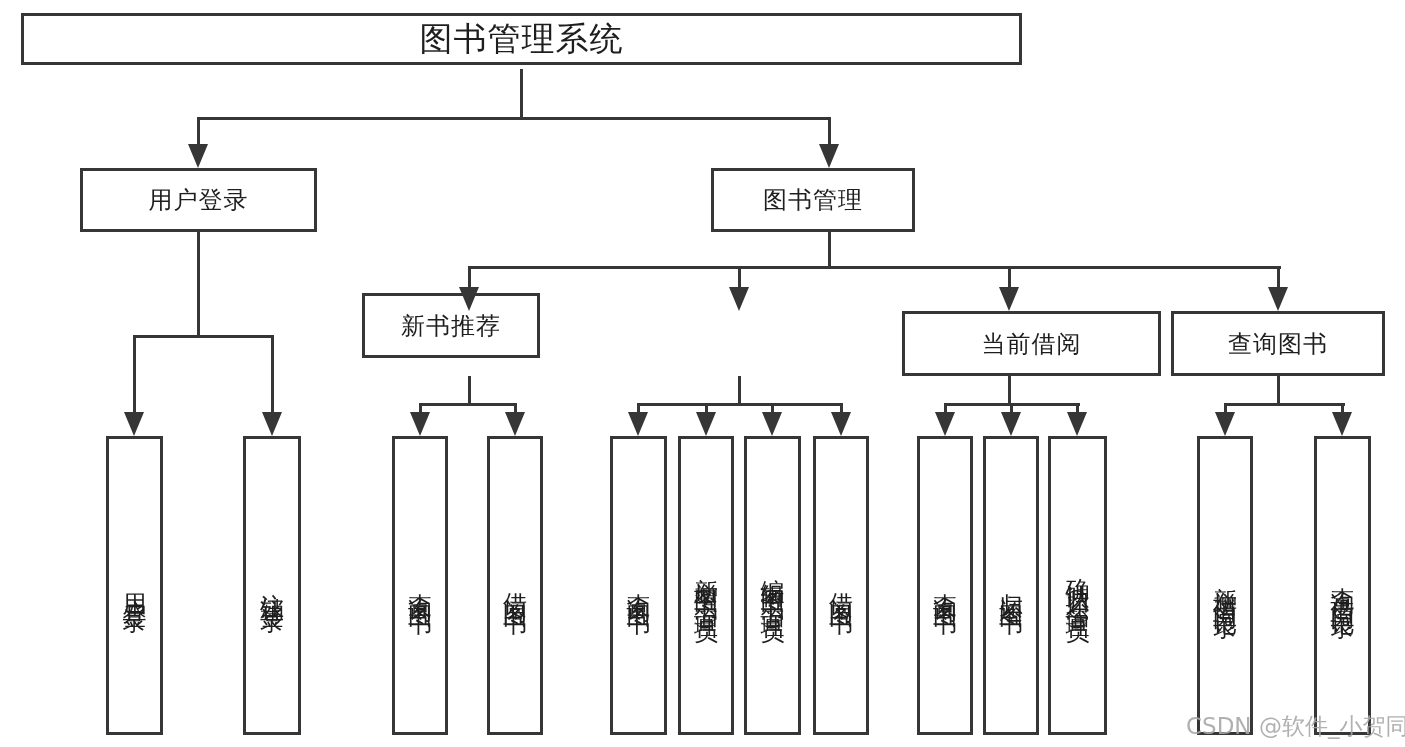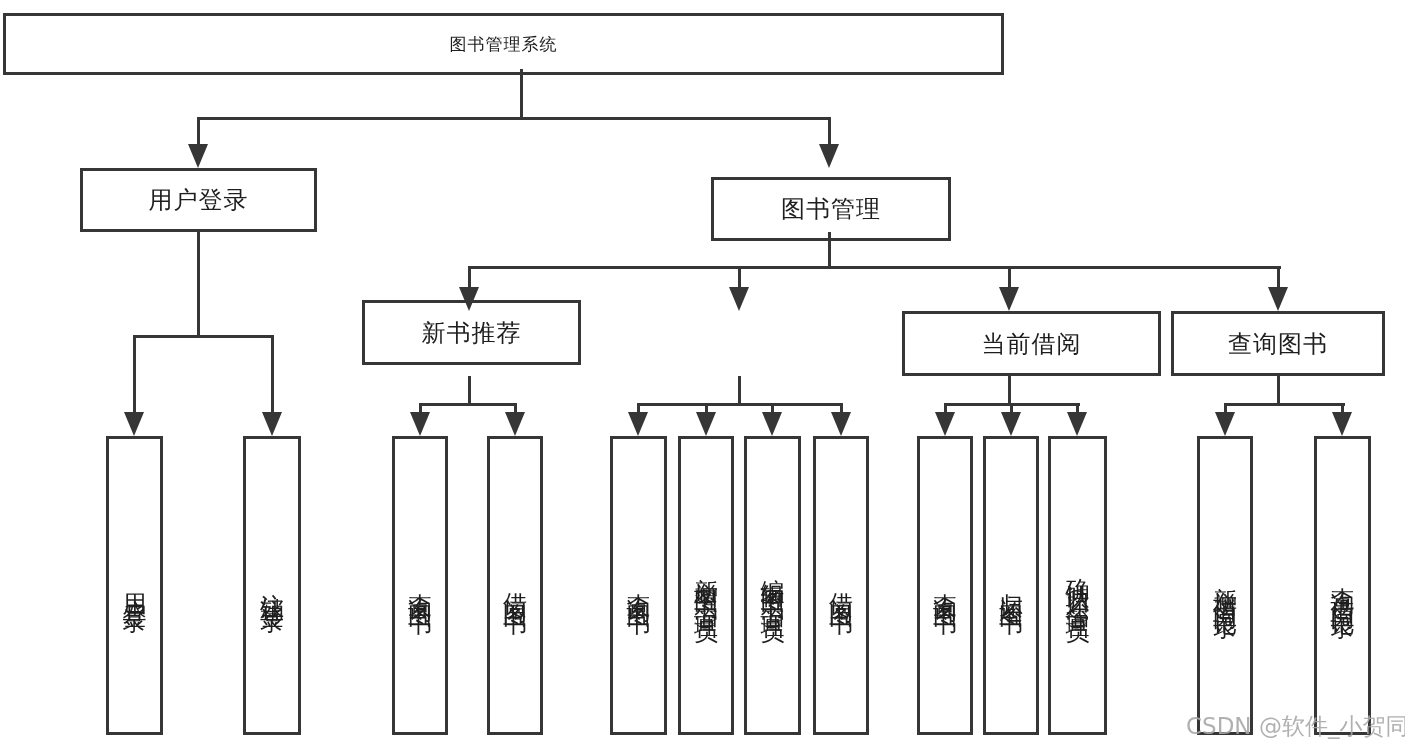--- a/index.html
+++ b/index.html
@@ -37,32 +37,32 @@
   .watermark{
     position:absolute; left:1186px; top:711px; z-index:5;
     font-size:23px; color:var(--watermark); white-space:nowrap; opacity:.9;
   }
 </style>
 </head>
 <body>
 
 <div id="stage">
 
-  <div class="hbox" style="left:3px;top:13px;width:1001px;height:62px;font-size:17px">
+  <div class="hbox" style="left:21px;top:13px;width:1001px;height:52px;font-size:33px">
     <span>图书管理系统</span>
   </div>
 
   <div class="hbox" style="left:80px;top:168px;width:237px;height:64px">
     <span>用户登录</span>
   </div>
-  <div class="hbox" style="left:711px;top:177px;width:240px;height:64px">
+  <div class="hbox" style="left:711px;top:168px;width:204px;height:64px">
     <span>图书管理</span>
   </div>
 
-  <div class="hbox" style="left:362px;top:300px;width:219px;height:65px">
+  <div class="hbox" style="left:362px;top:293px;width:178px;height:65px">
     <span>新书推荐</span>
   </div>
   <div class="hbox" style="left:902px;top:311px;width:259px;height:65px">
     <span>当前借阅</span>
   </div>
   <div class="hbox" style="left:1171px;top:311px;width:214px;height:65px">
     <span>查询图书</span>
   </div>
 
   <div class="vbox" style="left:106px;top:436px;width:57px">

